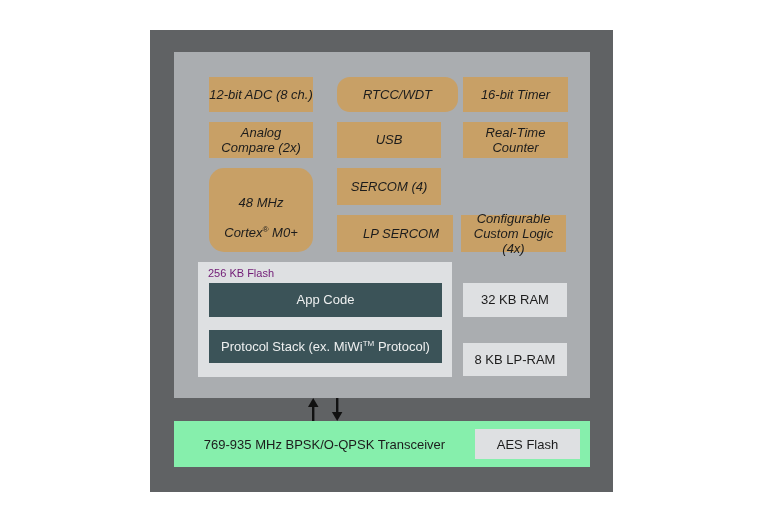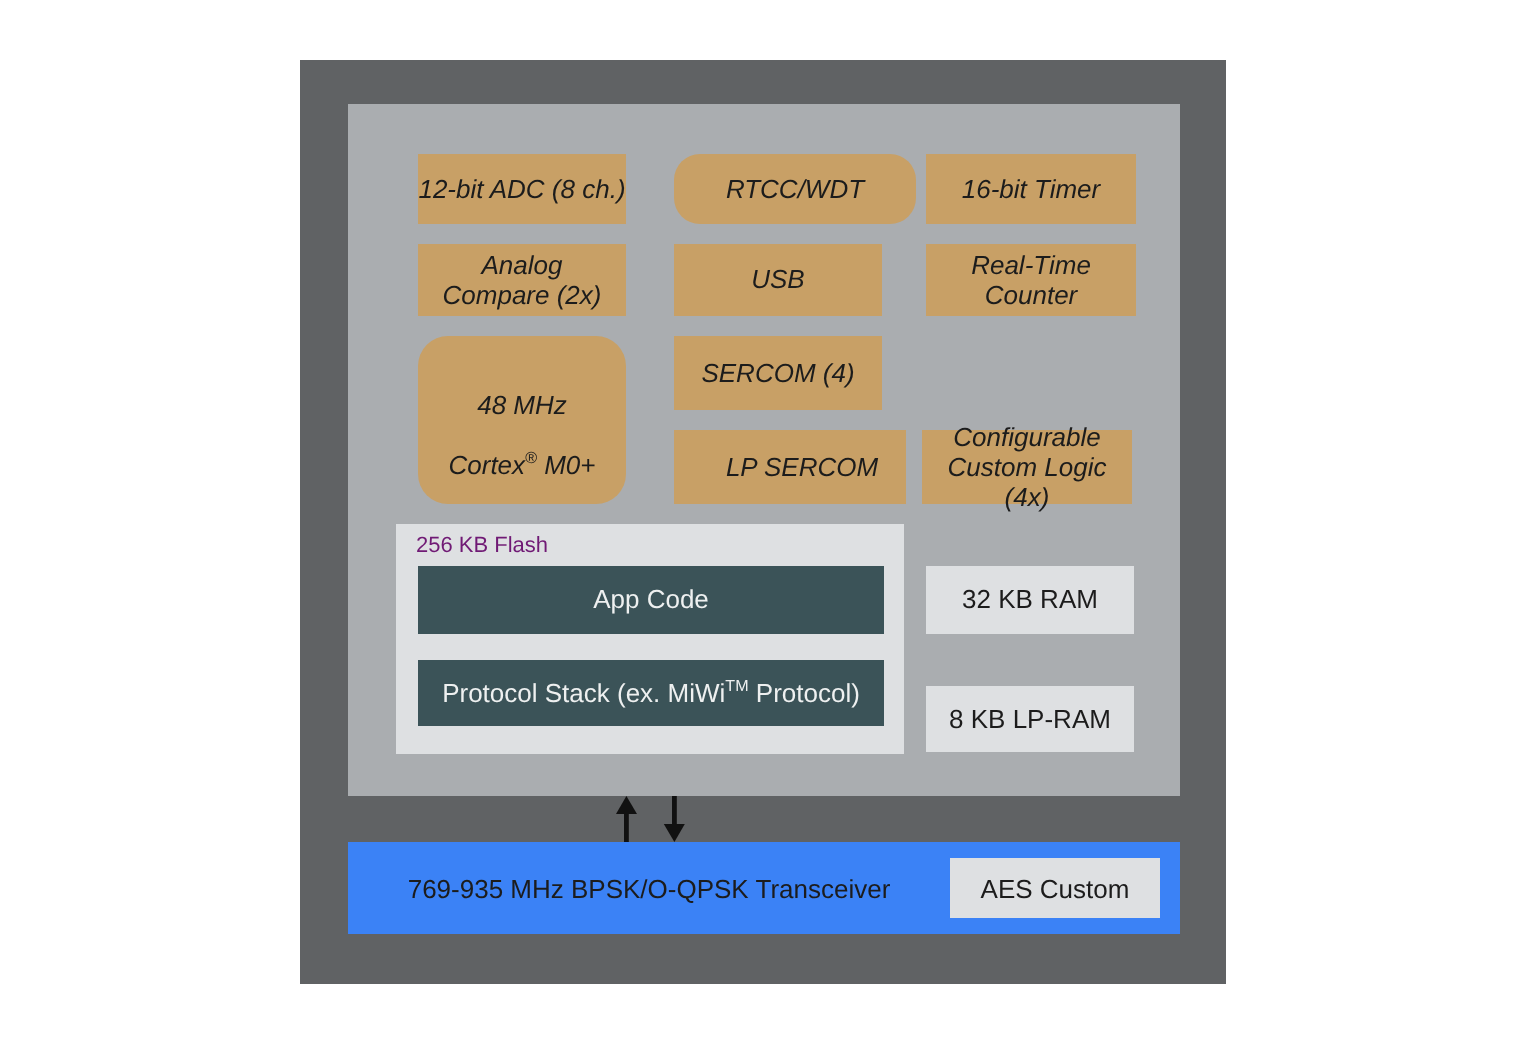--- a/index.html
+++ b/index.html
@@ -69,21 +69,21 @@
     top: 368px;
     width: 50px;
     height: 23px;
   }
   .radio-bar {
     position: absolute;
     left: 24px;
     top: 391px;
     width: 416px;
     height: 46px;
-    background: #3b82f6;
+    background: #86efac;
     display: flex;
     align-items: center;
     justify-content: flex-end;
   }
   .radio-label {
     flex: 1;
     text-align: center;
     font-size: 13px;
     color: #1c1c1c;
   }
@@ -167,17 +167,17 @@
         <polygon points="8,9 18.5,9 13.2,0" fill="#111"></polygon>
       </g>
       <g>
         <rect x="36" y="0" width="2.4" height="16" fill="#111"></rect>
         <polygon points="31.9,14 42.4,14 37.2,23" fill="#111"></polygon>
       </g>
     </svg>
 
     <div class="radio-bar">
       <div class="radio-label">769-935 MHz BPSK/O-QPSK Transceiver</div>
-      <div class="aes-box">AES Custom</div>
+      <div class="aes-box">AES Flash</div>
     </div>
 
   </div>
 </div>
 
 </body></html>

